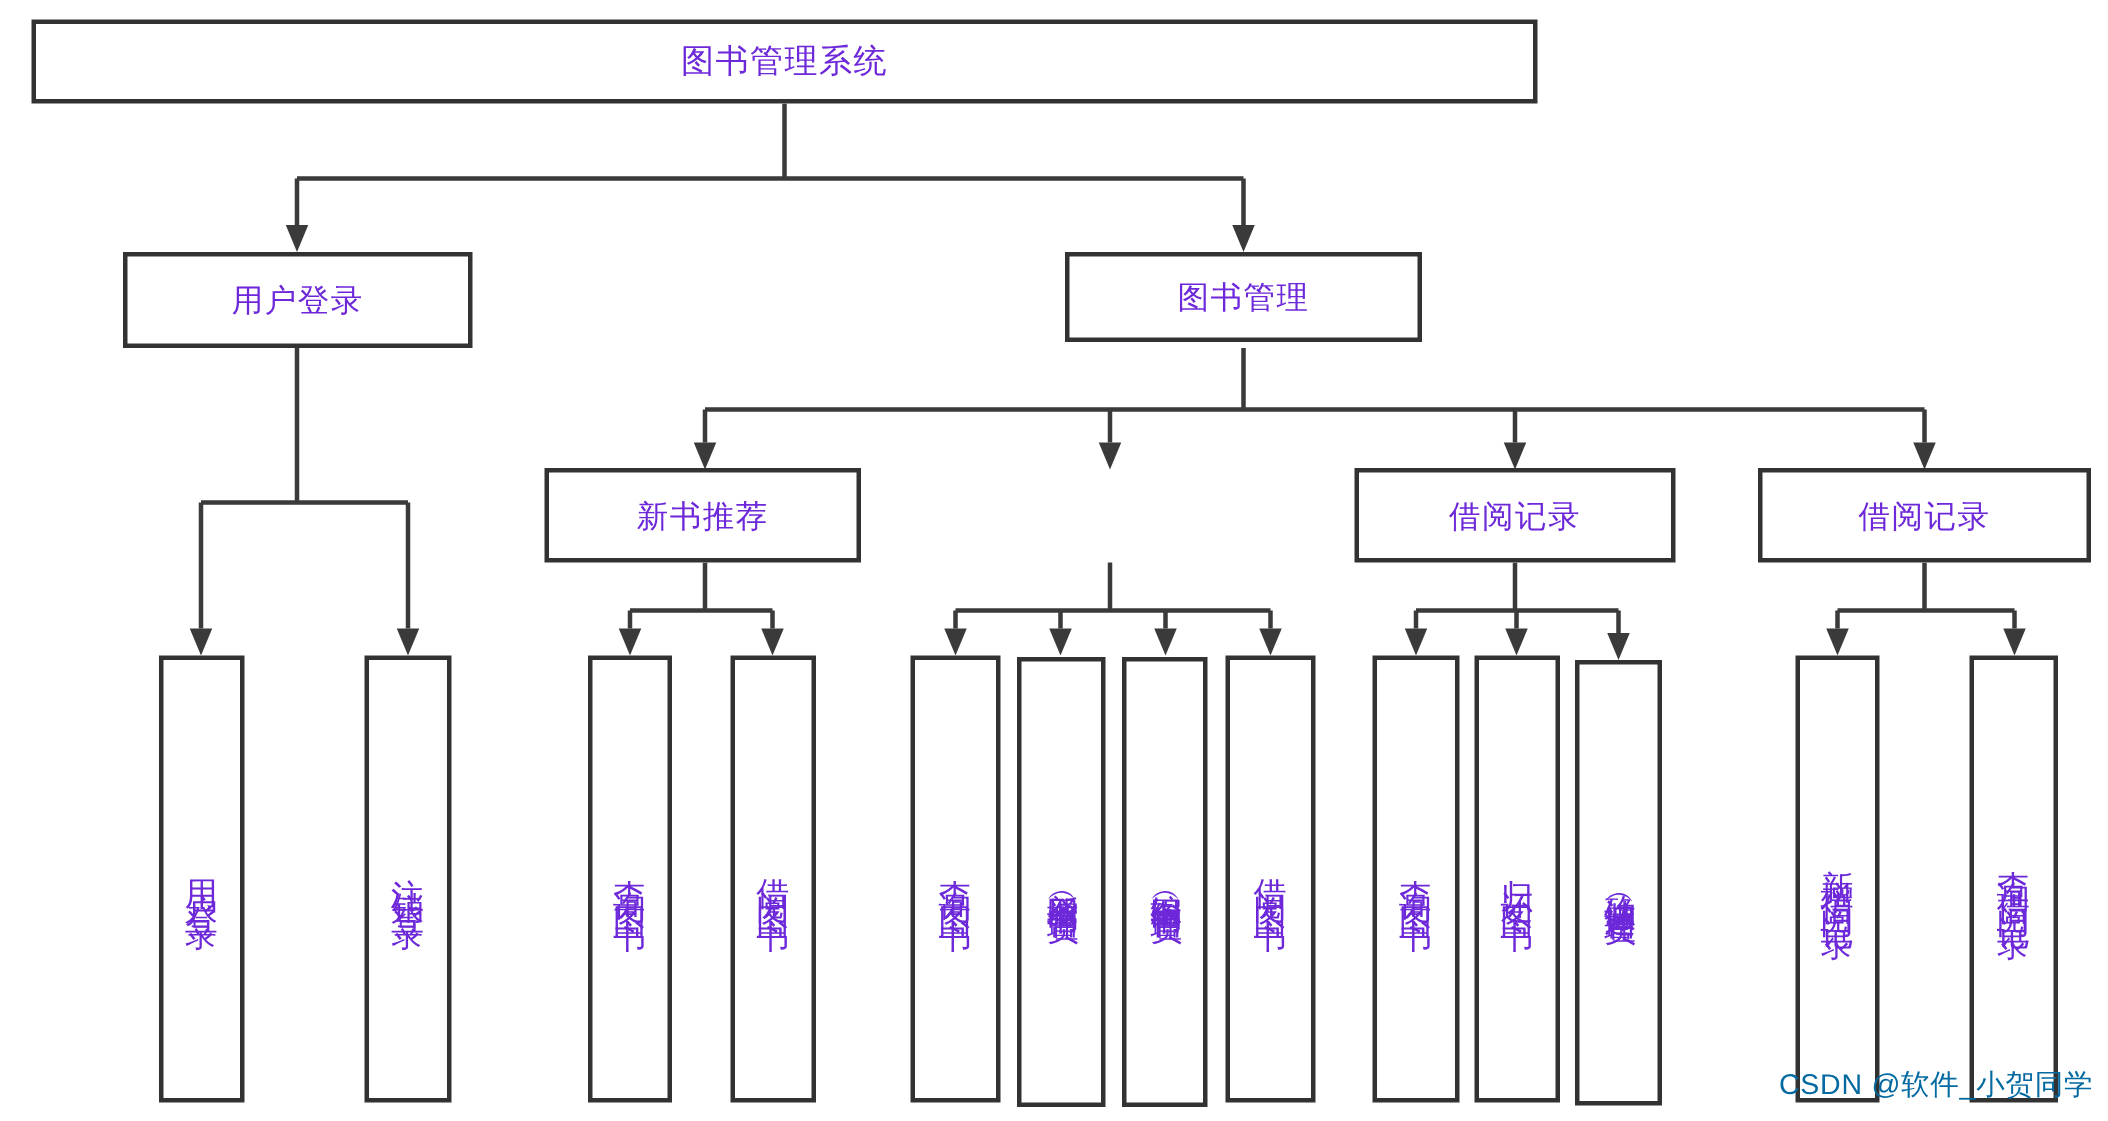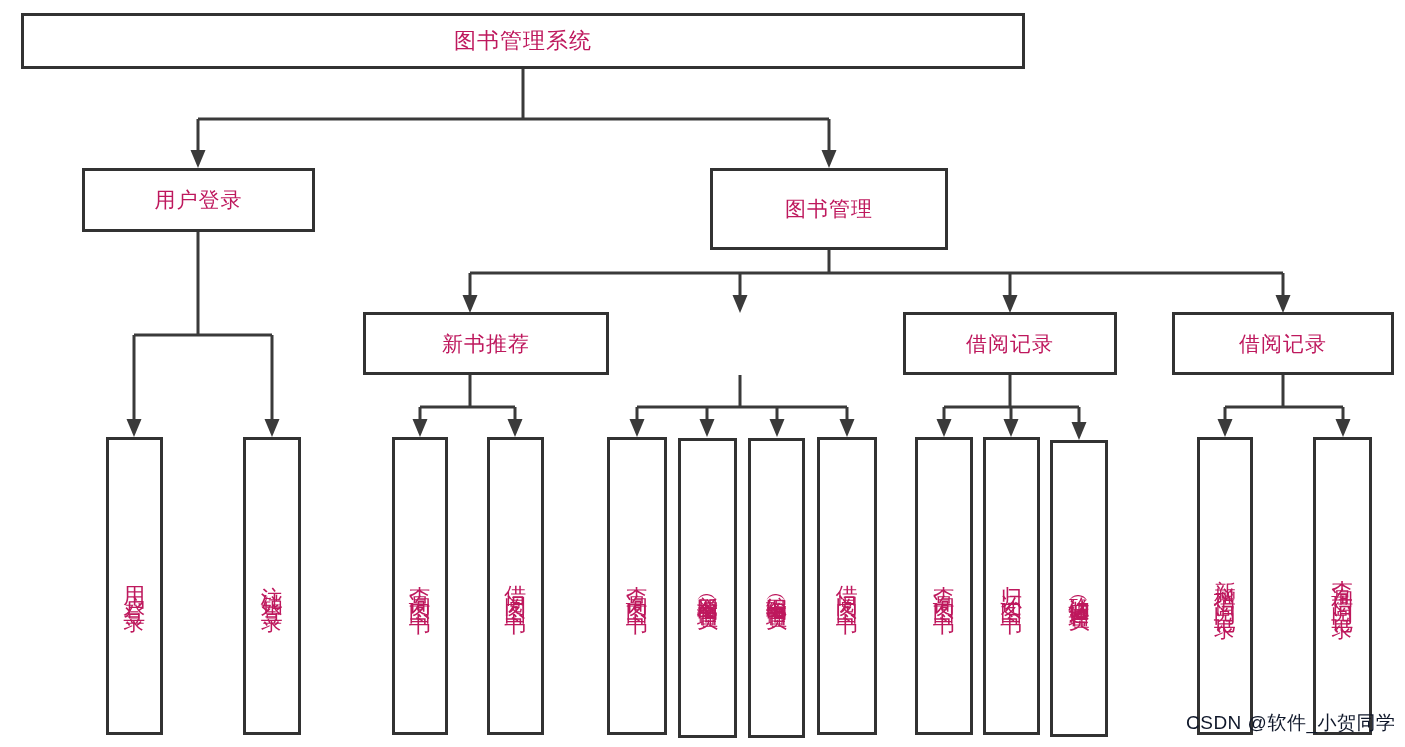--- a/index.html
+++ b/index.html
@@ -3,34 +3,34 @@
 <meta charset="utf-8">
 <style>
   html,body{margin:0;padding:0;background:#ffffff;}
   .canvas{
     position:relative;width:1405px;height:747px;background:#ffffff;
     font-family:"Liberation Sans","DejaVu Sans",sans-serif;overflow:hidden;
   }
   .connectors{position:absolute;left:0;top:0;z-index:1;}
   .node{
     position:absolute;box-sizing:border-box;background:#ffffff;
-    border:3px solid #323232;color:#be185d;
+    border:3px solid #323232;color:#6d28d9;
     display:flex;align-items:center;justify-content:center;z-index:2;
   }
   .hlabel{font-size:21px;letter-spacing:1px;white-space:nowrap;}
   .root .hlabel{font-size:22px;}
   .vlabel{
     writing-mode:vertical-rl;text-orientation:mixed;
     font-size:22px;letter-spacing:9px;line-height:1.15;white-space:nowrap;
   }
   .vlabel.mid{letter-spacing:8px;}
   .vlabel.tight{font-size:21px;letter-spacing:2px;}
   .watermark{
     position:absolute;left:1186px;top:710px;z-index:5;
-    font-size:19px;color:#0f172a;letter-spacing:0.5px;white-space:nowrap;
+    font-size:19px;color:#0369a1;letter-spacing:0.5px;white-space:nowrap;
   }
 </style>
 </head>
 <body>
 
 <div class="canvas">
 
   <svg class="connectors" width="1405" height="747" viewBox="0 0 1405 747">
     <g stroke="#3a3a3a" stroke-width="3" fill="none">
       <path d="M523 69 V119 M198 119 H829 M198 119 V150 M829 119 V150"></path>
@@ -64,25 +64,25 @@
     </g>
   </svg>
 
   <div class="node root" style="left:21px;top:13px;width:1004px;height:56px">
     <span class="hlabel">图书管理系统</span>
   </div>
 
   <div class="node" style="left:82px;top:168px;width:233px;height:64px">
     <span class="hlabel">用户登录</span>
   </div>
-  <div class="node" style="left:710px;top:168px;width:238px;height:82px">
+  <div class="node" style="left:710px;top:168px;width:238px;height:60px">
     <span class="hlabel">图书管理</span>
   </div>
 
-  <div class="node" style="left:363px;top:312px;width:246px;height:63px">
+  <div class="node" style="left:363px;top:312px;width:211px;height:63px">
     <span class="hlabel">新书推荐</span>
   </div>
   <div class="node" style="left:903px;top:312px;width:214px;height:63px">
     <span class="hlabel">借阅记录</span>
   </div>
   <div class="node" style="left:1172px;top:312px;width:222px;height:63px">
     <span class="hlabel">借阅记录</span>
   </div>
 
   <div class="node" style="left:106px;top:437px;width:57px;height:298px">

